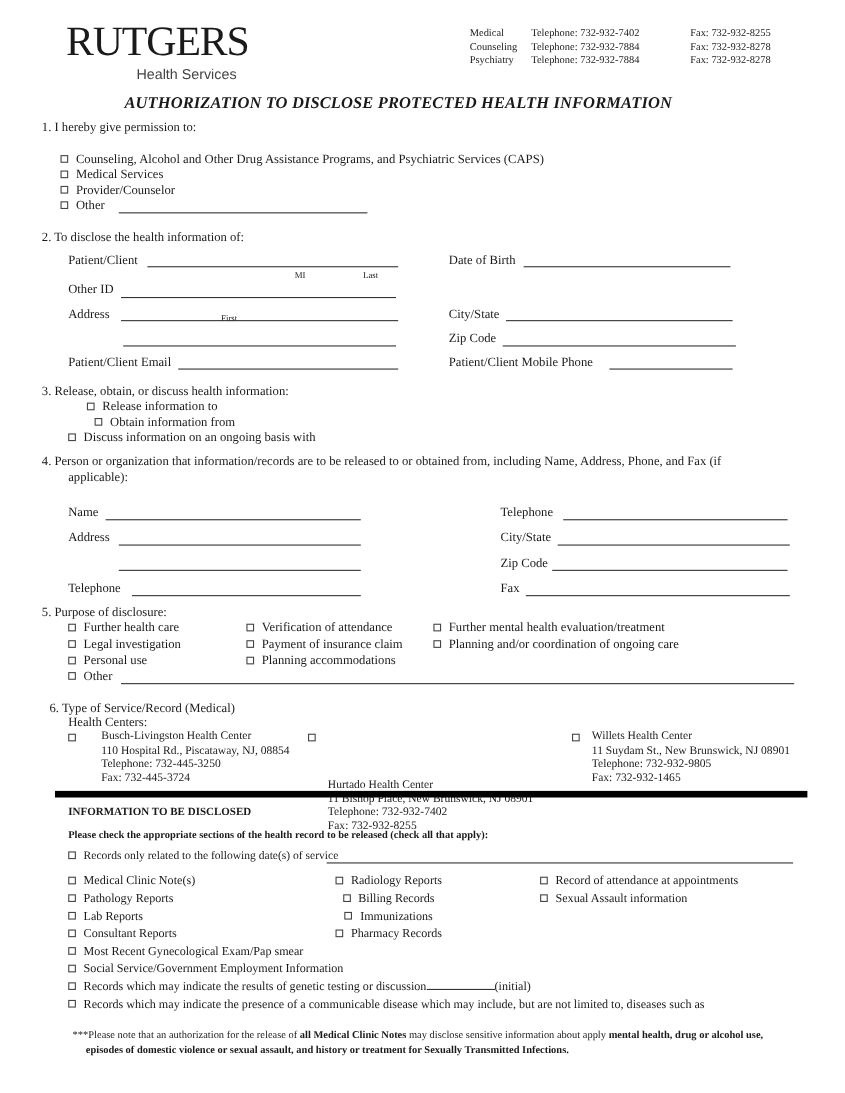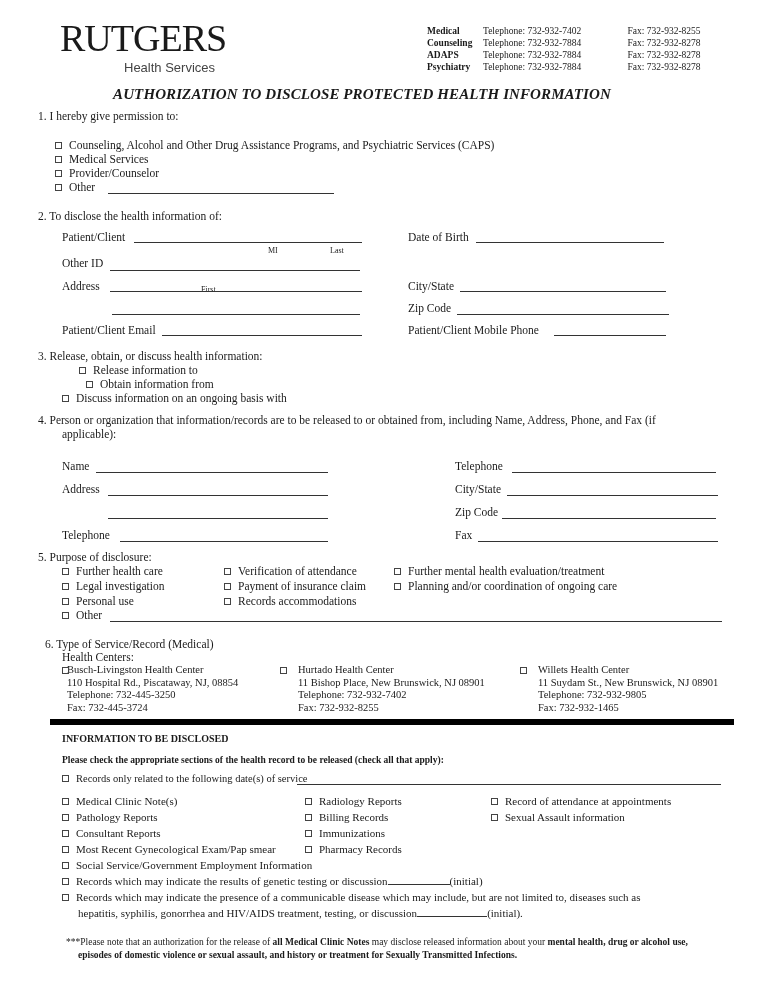--- a/index.html
+++ b/index.html
@@ -10,21 +10,21 @@
   .t10 { font-size: 10.5px; }
   .cb { display: inline-block; width: 7px; height: 7px; border: 1px solid #444; vertical-align: middle; margin-right: 7px; position: relative; top: -1px; box-sizing: border-box; }
   .line { position: absolute; border-bottom: 1px solid #333; height: 0; }
   .b { font-weight: bold; }
 
   
   .logo-main { font-family: "Liberation Serif", serif; font-size: 40px; letter-spacing: -0.5px; color: #1a1a1a; }
   .logo-sub { font-family: "Liberation Sans", sans-serif; font-size: 13px; color: #444; }
 
   .contact-table { font-size: 9.5px; line-height: 12px; }
-  .contact-table .name { font-weight: bold; display: inline-block; width: 56px; }
+  .contact-table .name { font-weight: normal; display: inline-block; width: 56px; }
   .contact-table .tel { display: inline-block; width: 150px; }
 
   .title { font-size: 15px; font-weight: bold; font-style: italic; letter-spacing: 0.1px; }
 
   .blackbar { position: absolute; left: 50px; top: 719px; width: 684px; height: 6px; background: #000; }
   .section-bold { font-weight: bold; font-size: 10px; }
   .item-row { font-size: 11px; line-height: 16px; }
   .note { font-size: 9.5px; line-height: 13px; white-space: normal; }
 </style>
 </head>
@@ -34,23 +34,20 @@
   <div class="logo-main" style="font-variant: small-caps; letter-spacing:-1px; font-size:38px; line-height:40px;">RUTGERS</div>
   <div class="logo-sub" style="margin-left:64px; margin-top:2px;">Health Services</div>
 </div>
 
 <div class="abs contact-table" style="left:427px; top:25px;">
   <div>
     <span class="name">Medical</span><span>Telephone:</span>&nbsp;<span class="tel" style="width:100px">732-932-7402</span><span>Fax:</span>&nbsp;<span>732-932-8255</span>
   </div>
   <div>
     <span class="name">Counseling</span><span>Telephone:</span>&nbsp;<span class="tel" style="width:100px">732-932-7884</span><span>Fax:</span>&nbsp;<span>732-932-8278</span>
-  </div>
-  <div>
-    <span class="name">ADAPS</span><span>Telephone:</span>&nbsp;<span class="tel" style="width:100px">732-932-7884</span><span>Fax:</span>&nbsp;<span>732-932-8278</span>
   </div>
   <div>
     <span class="name">Psychiatry</span><span>Telephone:</span>&nbsp;<span class="tel" style="width:100px">732-932-7884</span><span>Fax:</span>&nbsp;<span>732-932-8278</span>
   </div>
 </div>
 
 <div class="abs title" style="left:0; width:704px; text-align:center; top:86px; padding-left:20px; box-sizing:border-box;">AUTHORIZATION TO DISCLOSE PROTECTED HEALTH INFORMATION</div>
 
 <div class="abs t11" style="left:38px; top:110px;">1.  I hereby give permission to:</div>
 <div class="abs t11" style="left:55px; top:139px;"><span class="cb"></span><span>Counseling, Alcohol and Other Drug Assistance Programs, and Psychiatric Services (CAPS)</span></div>
@@ -117,41 +114,41 @@
 <div class="abs t11" style="left:38px; top:551px;">5.  Purpose of disclosure:</div>
 
 <div class="abs t11" style="left:62px; top:565px;"><span class="cb"></span><span>Further health care</span></div>
 <div class="abs t11" style="left:62px; top:580px;"><span class="cb"></span><span>Legal investigation</span></div>
 <div class="abs t11" style="left:62px; top:595px;"><span class="cb"></span><span>Personal use</span></div>
 <div class="abs t11" style="left:62px; top:609px;"><span class="cb"></span><span>Other</span></div>
 <div class="line" style="left:110px; top:621px; width:612px;"></div>
 
 <div class="abs t11" style="left:224px; top:565px;"><span class="cb"></span><span>Verification of attendance</span></div>
 <div class="abs t11" style="left:224px; top:580px;"><span class="cb"></span><span>Payment of insurance claim</span></div>
-<div class="abs t11" style="left:224px; top:595px;"><span class="cb"></span><span>Records accommodations</span></div>
+<div class="abs t11" style="left:224px; top:595px;"><span class="cb"></span><span>Planning accommodations</span></div>
 
 <div class="abs t11" style="left:394px; top:565px;"><span class="cb"></span><span>Further mental health evaluation/treatment</span></div>
 <div class="abs t11" style="left:394px; top:580px;"><span class="cb"></span><span>Planning and/or coordination of ongoing care</span></div>
 
 <div class="abs t11" style="left:45px; top:638px;">6.  Type of Service/Record (Medical)</div>
 <div class="abs t11" style="left:62px; top:651px;">Health Centers:</div>
 
 <div class="abs t10" style="left:62px; top:664px; line-height:12.5px;">
   <span class="cb" style="position:absolute; left:0; top:3px;"></span>
-  <div style="margin-left:5px;">
+  <div style="margin-left:30px;">
     <div>Busch-Livingston Health Center</div>
     <div>110 Hospital Rd., Piscataway, NJ, 08854</div>
     <div>Telephone:  732-445-3250</div>
     <div>Fax:  732-445-3724</div>
   </div>
 </div>
 
 <div class="abs t10" style="left:280px; top:664px; line-height:12.5px;">
   <span class="cb" style="position:absolute; left:0; top:3px;"></span>
-  <div style="margin-left:18px;">
+  <div style="margin-left:18px;margin-top:44px;">
     <div>Hurtado Health Center</div>
     <div>11 Bishop Place, New Brunswick, NJ 08901</div>
     <div>Telephone:  732-932-7402</div>
     <div>Fax:  732-932-8255</div>
   </div>
 </div>
 
 <div class="abs t10" style="left:520px; top:664px; line-height:12.5px;">
   <span class="cb" style="position:absolute; left:0; top:3px;"></span>
   <div style="margin-left:18px;">
@@ -166,35 +163,35 @@
 
 <div class="abs section-bold" style="left:62px; top:733px;">INFORMATION TO BE DISCLOSED</div>
 <div class="abs section-bold" style="left:62px; top:755px; font-size:9.5px;">Please check the appropriate sections of the health record to be released (check all that apply):</div>
 
 <div class="abs t10" style="left:62px; top:773px;"><span class="cb"></span><span>Records only related to the following date(s) of service</span></div>
 <div class="line" style="left:297px; top:784px; width:424px;"></div>
 
 <div class="abs t10 item-row" style="left:62px; top:793px;">
   <div><span class="cb"></span><span>Medical Clinic Note(s)</span></div>
   <div><span class="cb"></span><span>Pathology Reports</span></div>
+  <div><span class="cb"></span><span>Lab Reports</span></div>
   <div><span class="cb"></span><span>Consultant Reports</span></div>
   <div><span class="cb"></span><span>Most Recent Gynecological Exam/Pap smear</span></div>
   <div><span class="cb"></span><span>Social Service/Government Employment Information</span></div>
   <div><span class="cb"></span><span>Records which may indicate the results of genetic testing or discussion</span><span style="display:inline-block; width:62px; border-bottom:1px solid #333; height:10px;"></span><span>(initial)</span></div>
   <div><span class="cb"></span><span>Records which may indicate the presence of a communicable disease which may include, but are not limited to, diseases such as</span></div>
-  <div style="margin-left:16px;"><span>hepatitis, syphilis, gonorrhea and HIV/AIDS treatment, testing, or discussion</span><span style="display:inline-block; width:70px; border-bottom:1px solid #333; height:10px;"></span><span>(initial).</span></div>
 </div>
 
-<div class="abs t10 item-row" style="left:305px; top:793px;">
+<div class="abs t10 item-row" style="left:305px; top:793px;text-align:center;">
   <div><span class="cb"></span><span>Radiology Reports</span></div>
   <div><span class="cb"></span><span>Billing Records</span></div>
   <div><span class="cb"></span><span>Immunizations</span></div>
   <div><span class="cb"></span><span>Pharmacy Records</span></div>
 </div>
 
 <div class="abs t10 item-row" style="left:491px; top:793px;">
   <div><span class="cb"></span><span>Record of attendance at appointments</span></div>
   <div><span class="cb"></span><span>Sexual Assault information</span></div>
 </div>
 
 <div class="abs note" style="left:66px; top:936px; width:640px; padding-left:12px; text-indent:-12px;">
-  <span>***Please note that an authorization for the release of </span><span class="b">all Medical Clinic Notes</span><span> may disclose released information about your </span><span class="b">mental health, drug or alcohol use, episodes of domestic violence or sexual assault, and history or treatment for Sexually Transmitted Infections.</span>
+  <span>***Please note that an authorization for the release of </span><span class="b">all Medical Clinic Notes</span><span> may disclose sensitive information about apply </span><span class="b">mental health, drug or alcohol use, episodes of domestic violence or sexual assault, and history or treatment for Sexually Transmitted Infections.</span>
 </div>
 
 </body></html>

